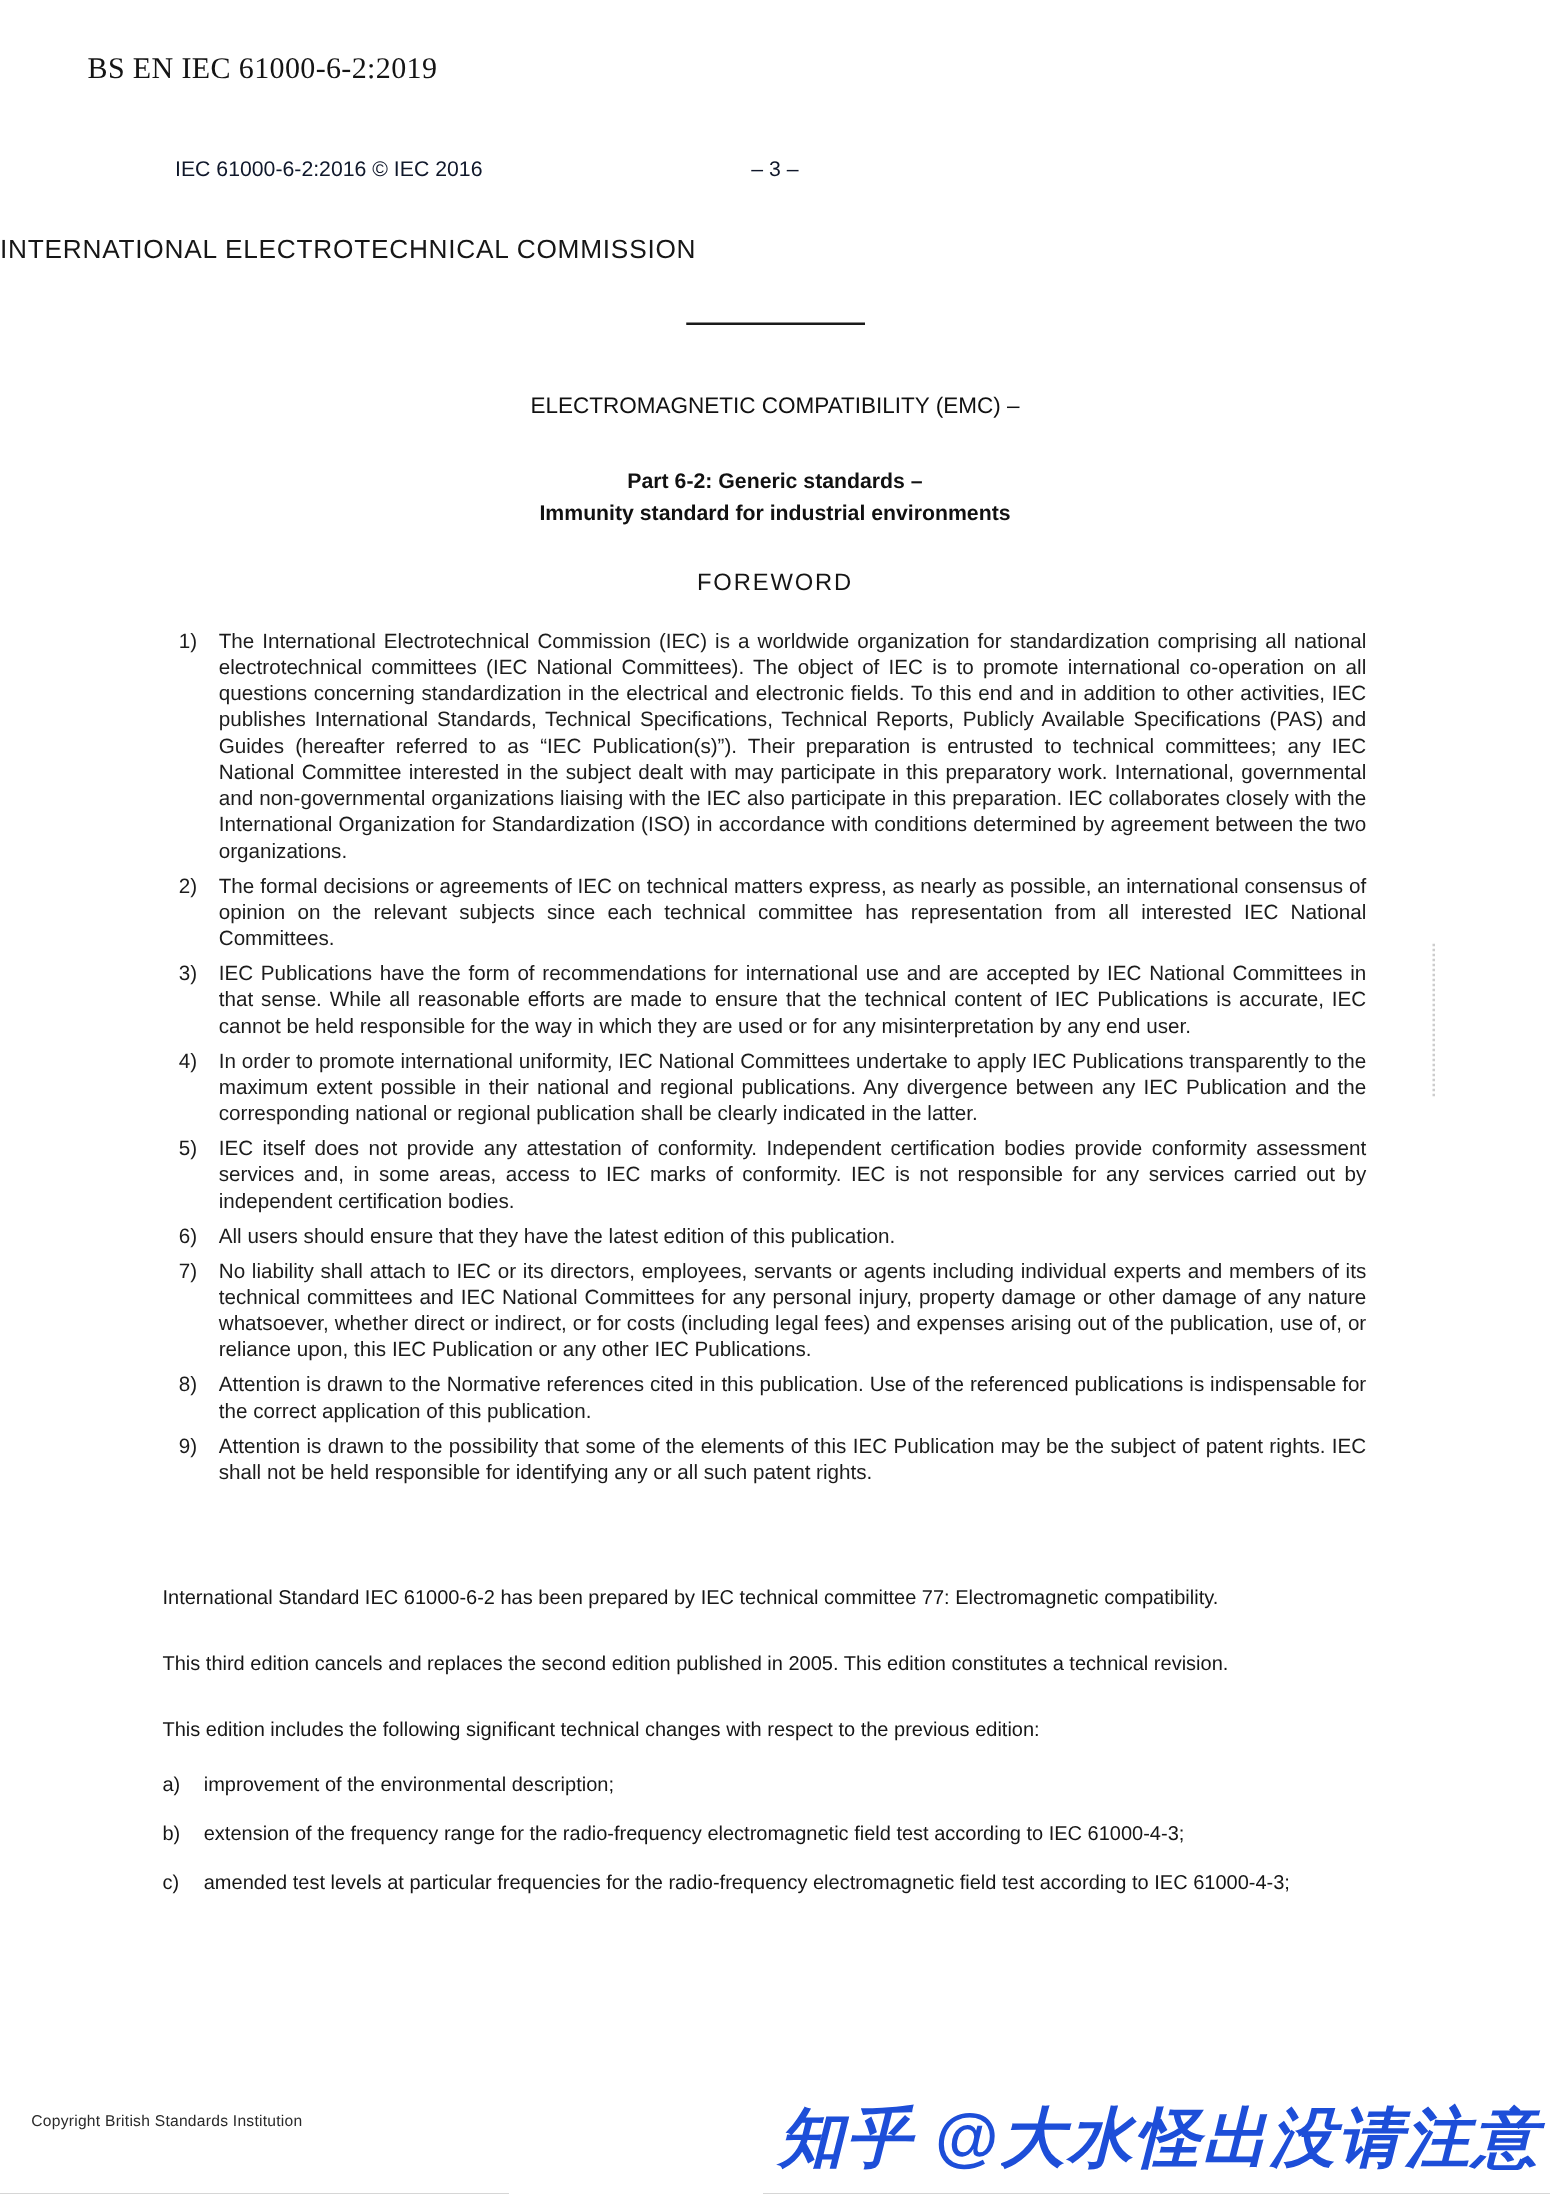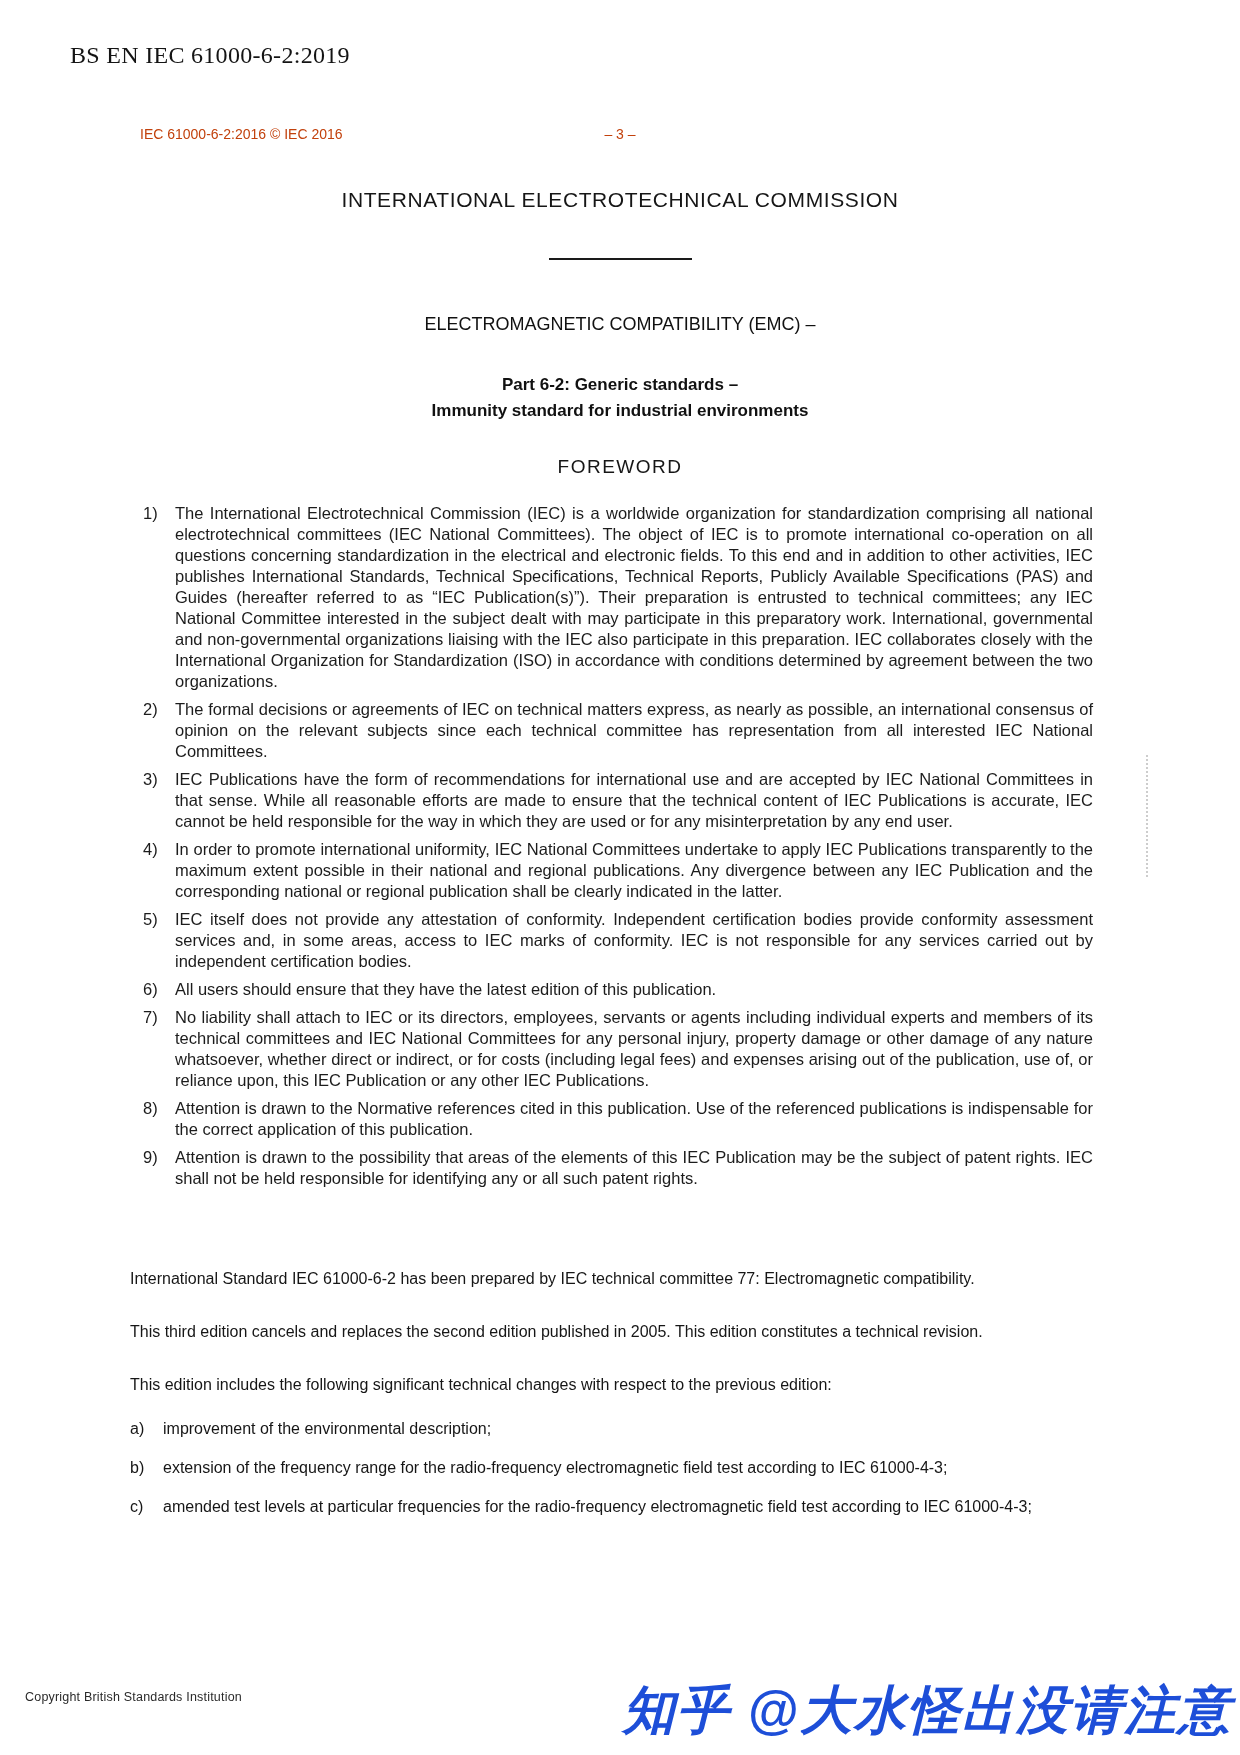--- a/index.html
+++ b/index.html
@@ -12,28 +12,28 @@
     font-family:"Liberation Sans","DejaVu Sans",sans-serif;
     overflow:hidden;
   }
   .bsi-ref{
     position:absolute;top:42px;left:70px;
     font-family:"Liberation Serif","DejaVu Serif",serif;
     font-size:24px;letter-spacing:0.3px;color:#141414;
   }
   .running-head{
     position:absolute;top:126px;left:0;right:0;height:24px;
-    font-size:14px;color:#c2410c;
+    font-size:17px;color:#0f172a;
   }
   .doc-ref{position:absolute;left:140px;top:0;}
   .page-num{position:absolute;left:0;right:0;top:0;text-align:center;}
   .title-block{position:absolute;left:0;right:0;top:0;}
   .org-title{
     position:absolute;top:188px;left:0;right:0;
-    text-align:center;font-size:21px;letter-spacing:0.6px;color:#161616;
+    text-align:left;font-size:21px;letter-spacing:0.6px;color:#161616;
   }
   .title-rule{
     position:absolute;top:258px;left:549px;
     width:143px;height:0;border-bottom:2px solid #1a1a1a;
   }
   .emc-title{
     position:absolute;top:314px;left:0;right:0;
     text-align:center;font-size:18px;font-weight:normal;color:#111;
   }
   .part-title{
@@ -125,21 +125,21 @@
     <div class="fw-item">
       <span class="fw-num">7)</span>
       <span class="fw-text">No liability shall attach to IEC or its directors, employees, servants or agents including individual experts and members of its technical committees and IEC National Committees for any personal injury, property damage or other damage of any nature whatsoever, whether direct or indirect, or for costs (including legal fees) and expenses arising out of the publication, use of, or reliance upon, this IEC Publication or any other IEC Publications.</span>
     </div>
     <div class="fw-item">
       <span class="fw-num">8)</span>
       <span class="fw-text">Attention is drawn to the Normative references cited in this publication. Use of the referenced publications is indispensable for the correct application of this publication.</span>
     </div>
     <div class="fw-item">
       <span class="fw-num">9)</span>
-      <span class="fw-text">Attention is drawn to the possibility that areas of the elements of this IEC Publication may be the subject of patent rights. IEC shall not be held responsible for identifying any or all such patent rights.</span>
+      <span class="fw-text">Attention is drawn to the possibility that some of the elements of this IEC Publication may be the subject of patent rights. IEC shall not be held responsible for identifying any or all such patent rights.</span>
     </div>
   </div>
 
   <div class="body-block">
     <p class="body-para">International Standard IEC 61000-6-2 has been prepared by IEC technical committee 77: Electromagnetic compatibility.</p>
     <p class="body-para">This third edition cancels and replaces the second edition published in 2005. This edition constitutes a technical revision.</p>
     <p class="body-para" style="margin-bottom:0;">This edition includes the following significant technical changes with respect to the previous edition:</p>
     <div class="abc-list">
       <div class="abc-item">
         <span class="abc-letter">a)</span>

